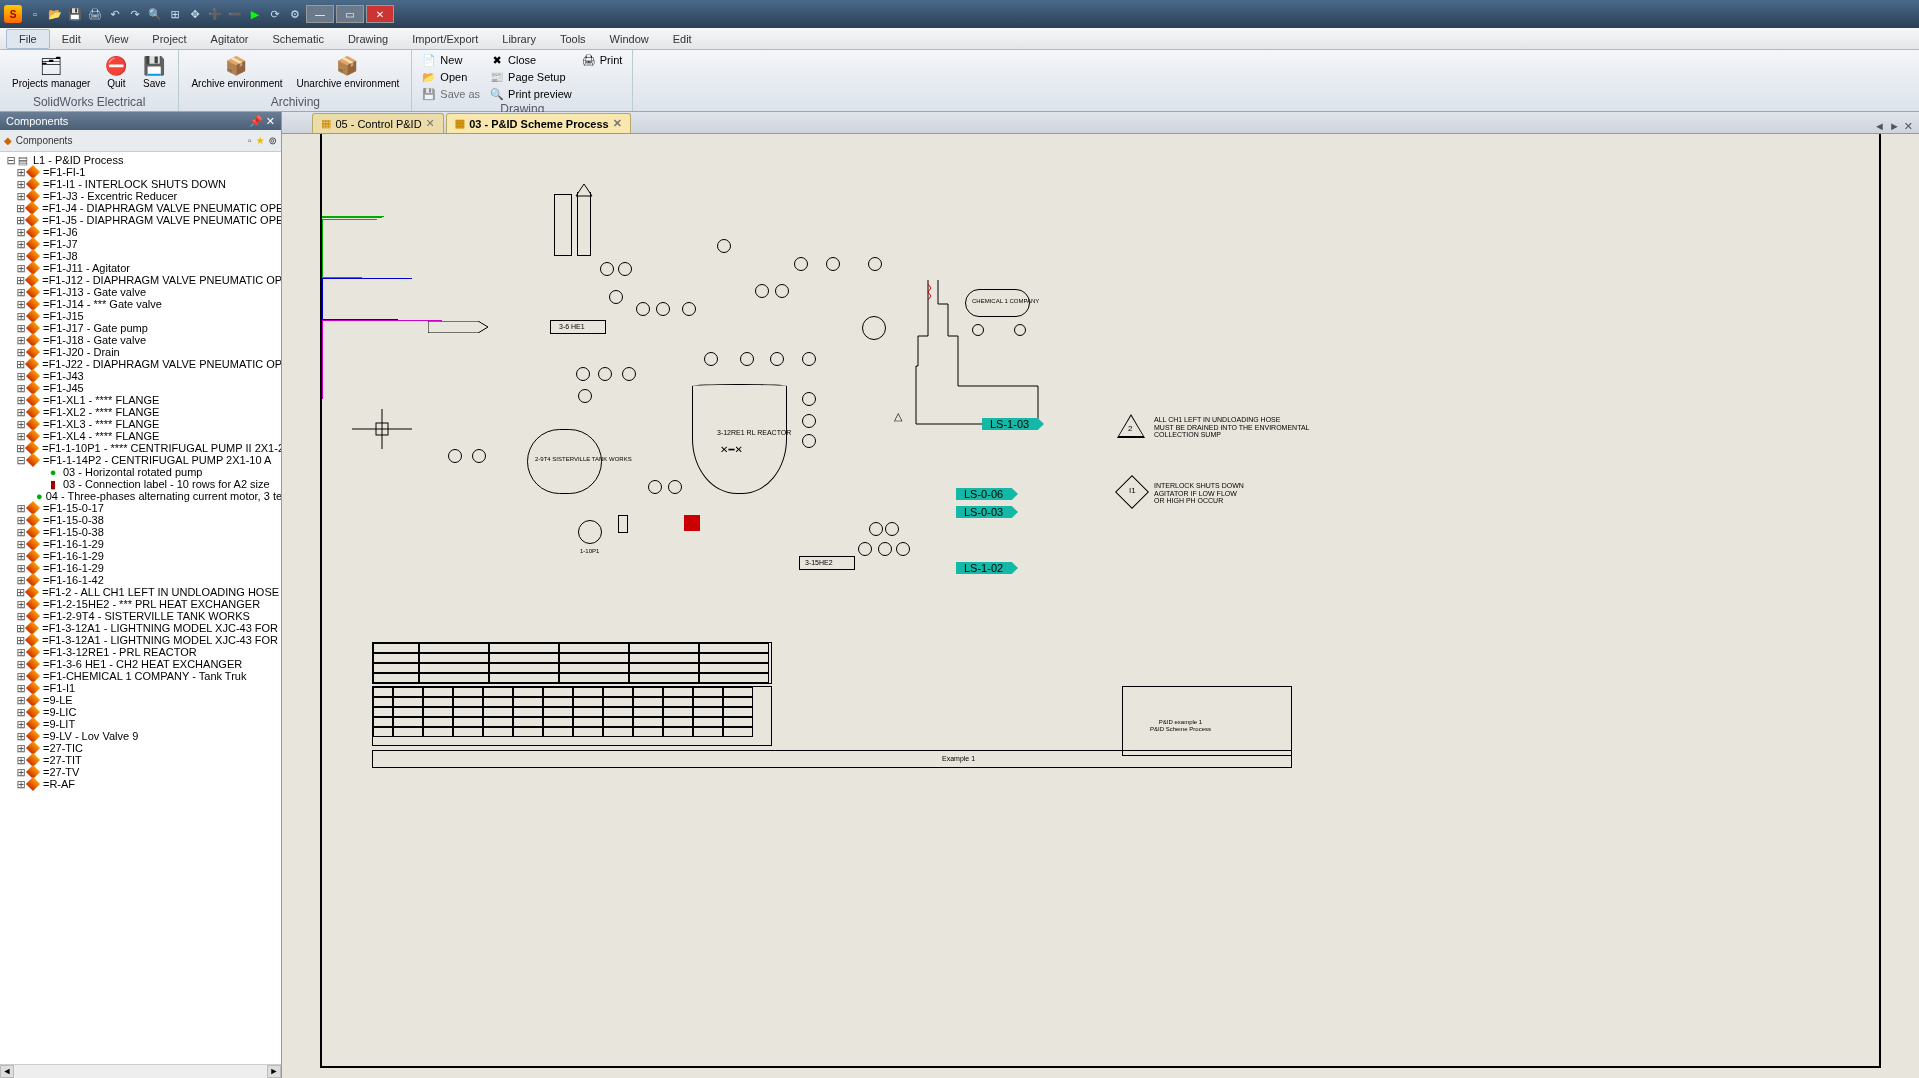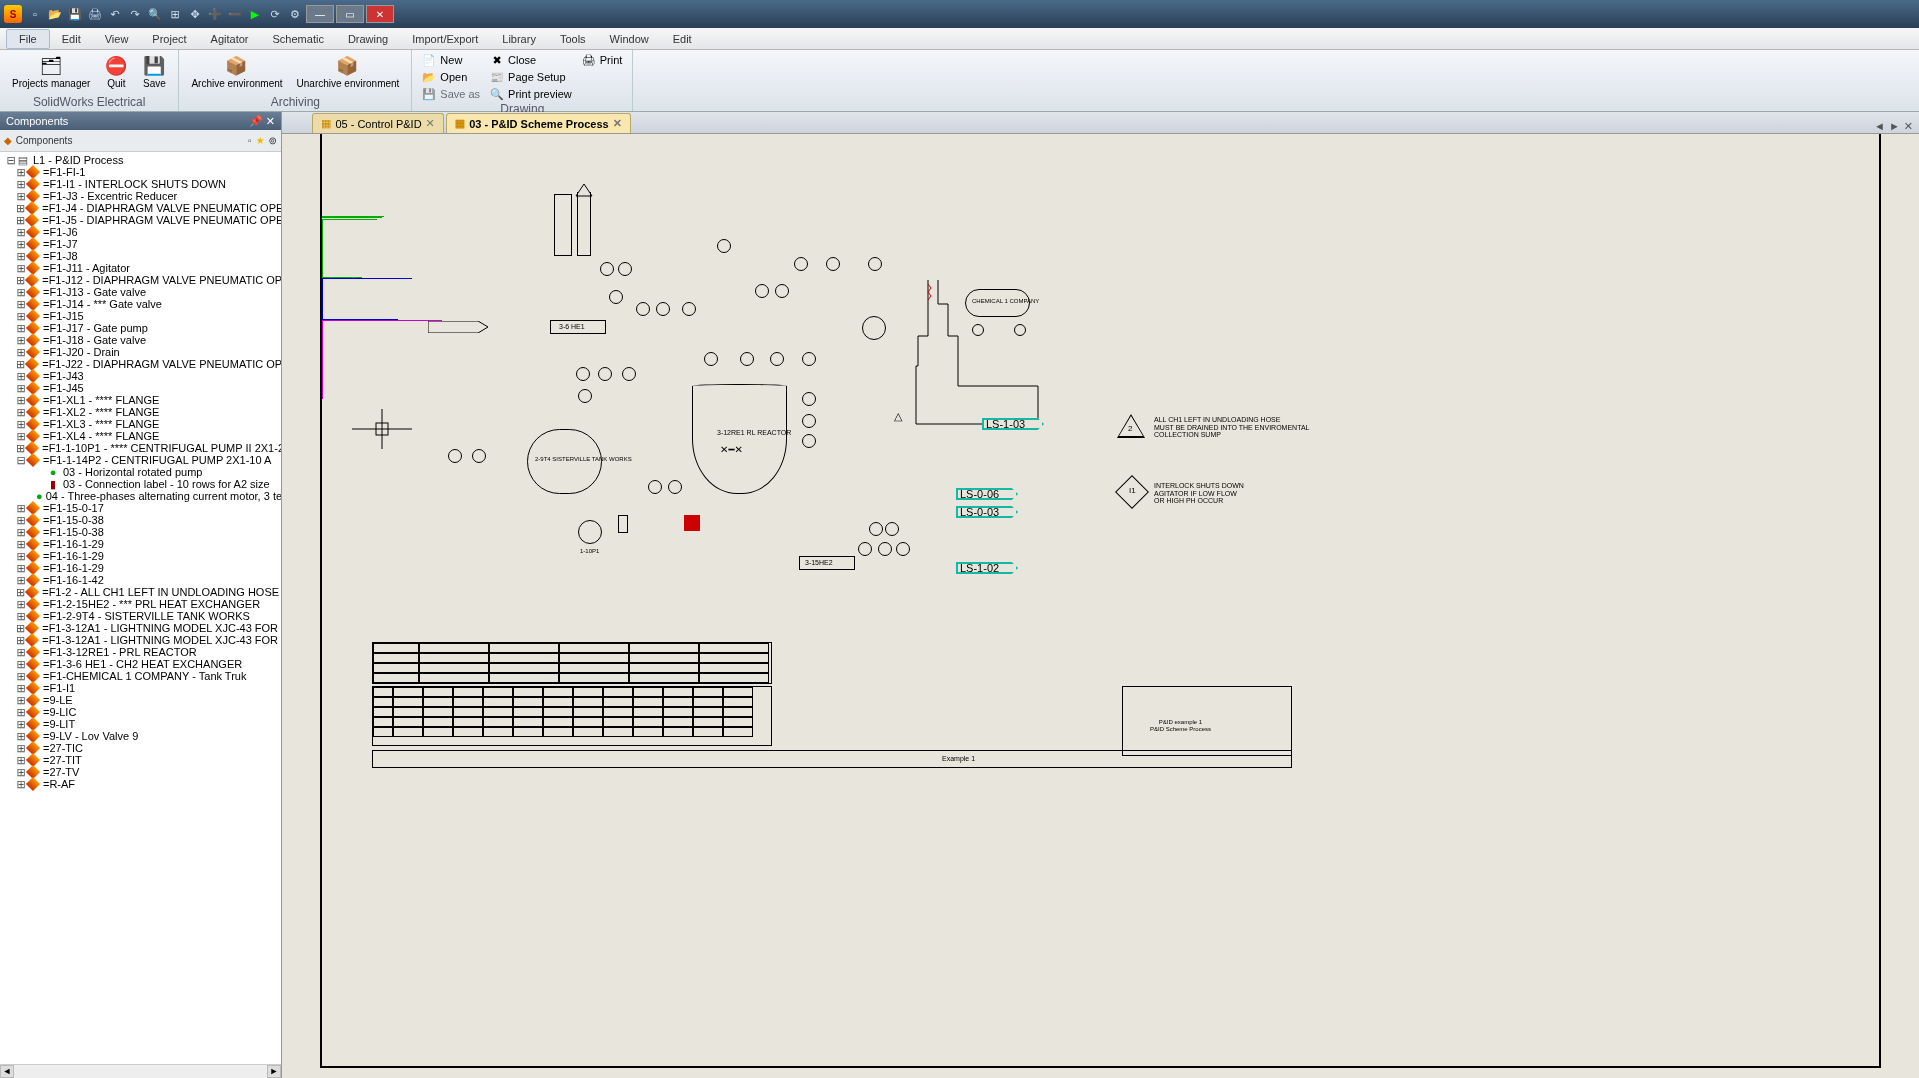--- a/index.html
+++ b/index.html
@@ -73,21 +73,21 @@
 .box { position:absolute; border: 1px solid #000; font-size: 7px; display:flex;align-items:center;justify-content:center; }
 .lineh { height: 1px; }
 .linev { width: 1px; }
 .green { background: #0a0; }
 .blue { background: #00c; }
 .magenta { background: #c0c; }
 .note { position:absolute; font-size: 7px; line-height: 1.1; }
 .tri { position:absolute; width:0;height:0;border-left:14px solid transparent;border-right:14px solid transparent;border-bottom:24px solid #000; }
 .tri:after { content:''; position:absolute; left:-12px; top:2px; border-left:12px solid transparent;border-right:12px solid transparent;border-bottom:20px solid #e8e6dc; }
 .diamond { position:absolute; width: 24px; height: 24px; border: 1px solid #000; transform: rotate(45deg); }
-.arrowbox { position:absolute; height: 12px; border: 2px solid #14b8a6; font-size: 6px; display:flex;align-items:center;padding:0 8px 0 2px; clip-path: polygon(0 0, 90% 0, 100% 50%, 90% 100%, 0 100%); background: #e8e6dc; }
+.arrowbox { position:absolute; height: 12px; border: 6px solid #14b8a6; font-size: 6px; display:flex;align-items:center;padding:0 8px 0 2px; clip-path: polygon(0 0, 90% 0, 100% 50%, 90% 100%, 0 100%); background: #e8e6dc; }
 
 
 .gridtable { position:absolute; border: 1px solid #000; background: #e8e6dc; }
 .gridtable .row { display:flex; }
 .gridtable .cell { border: 1px solid #000; height: 10px; font-size: 6px; overflow: hidden; }
 
 
 .statusbar { height: 20px; background: linear-gradient(#eef0f3,#d7dbe0); border-top: 1px solid #aaa; display: flex; align-items: center; padding: 0 6px; font-size: 10px; color: #333; }
 .statusbar .right { margin-left: auto; display: flex; gap: 4px; }
 .statusbar .right span { border-left: 1px solid #aaa; padding: 2px 6px; }

